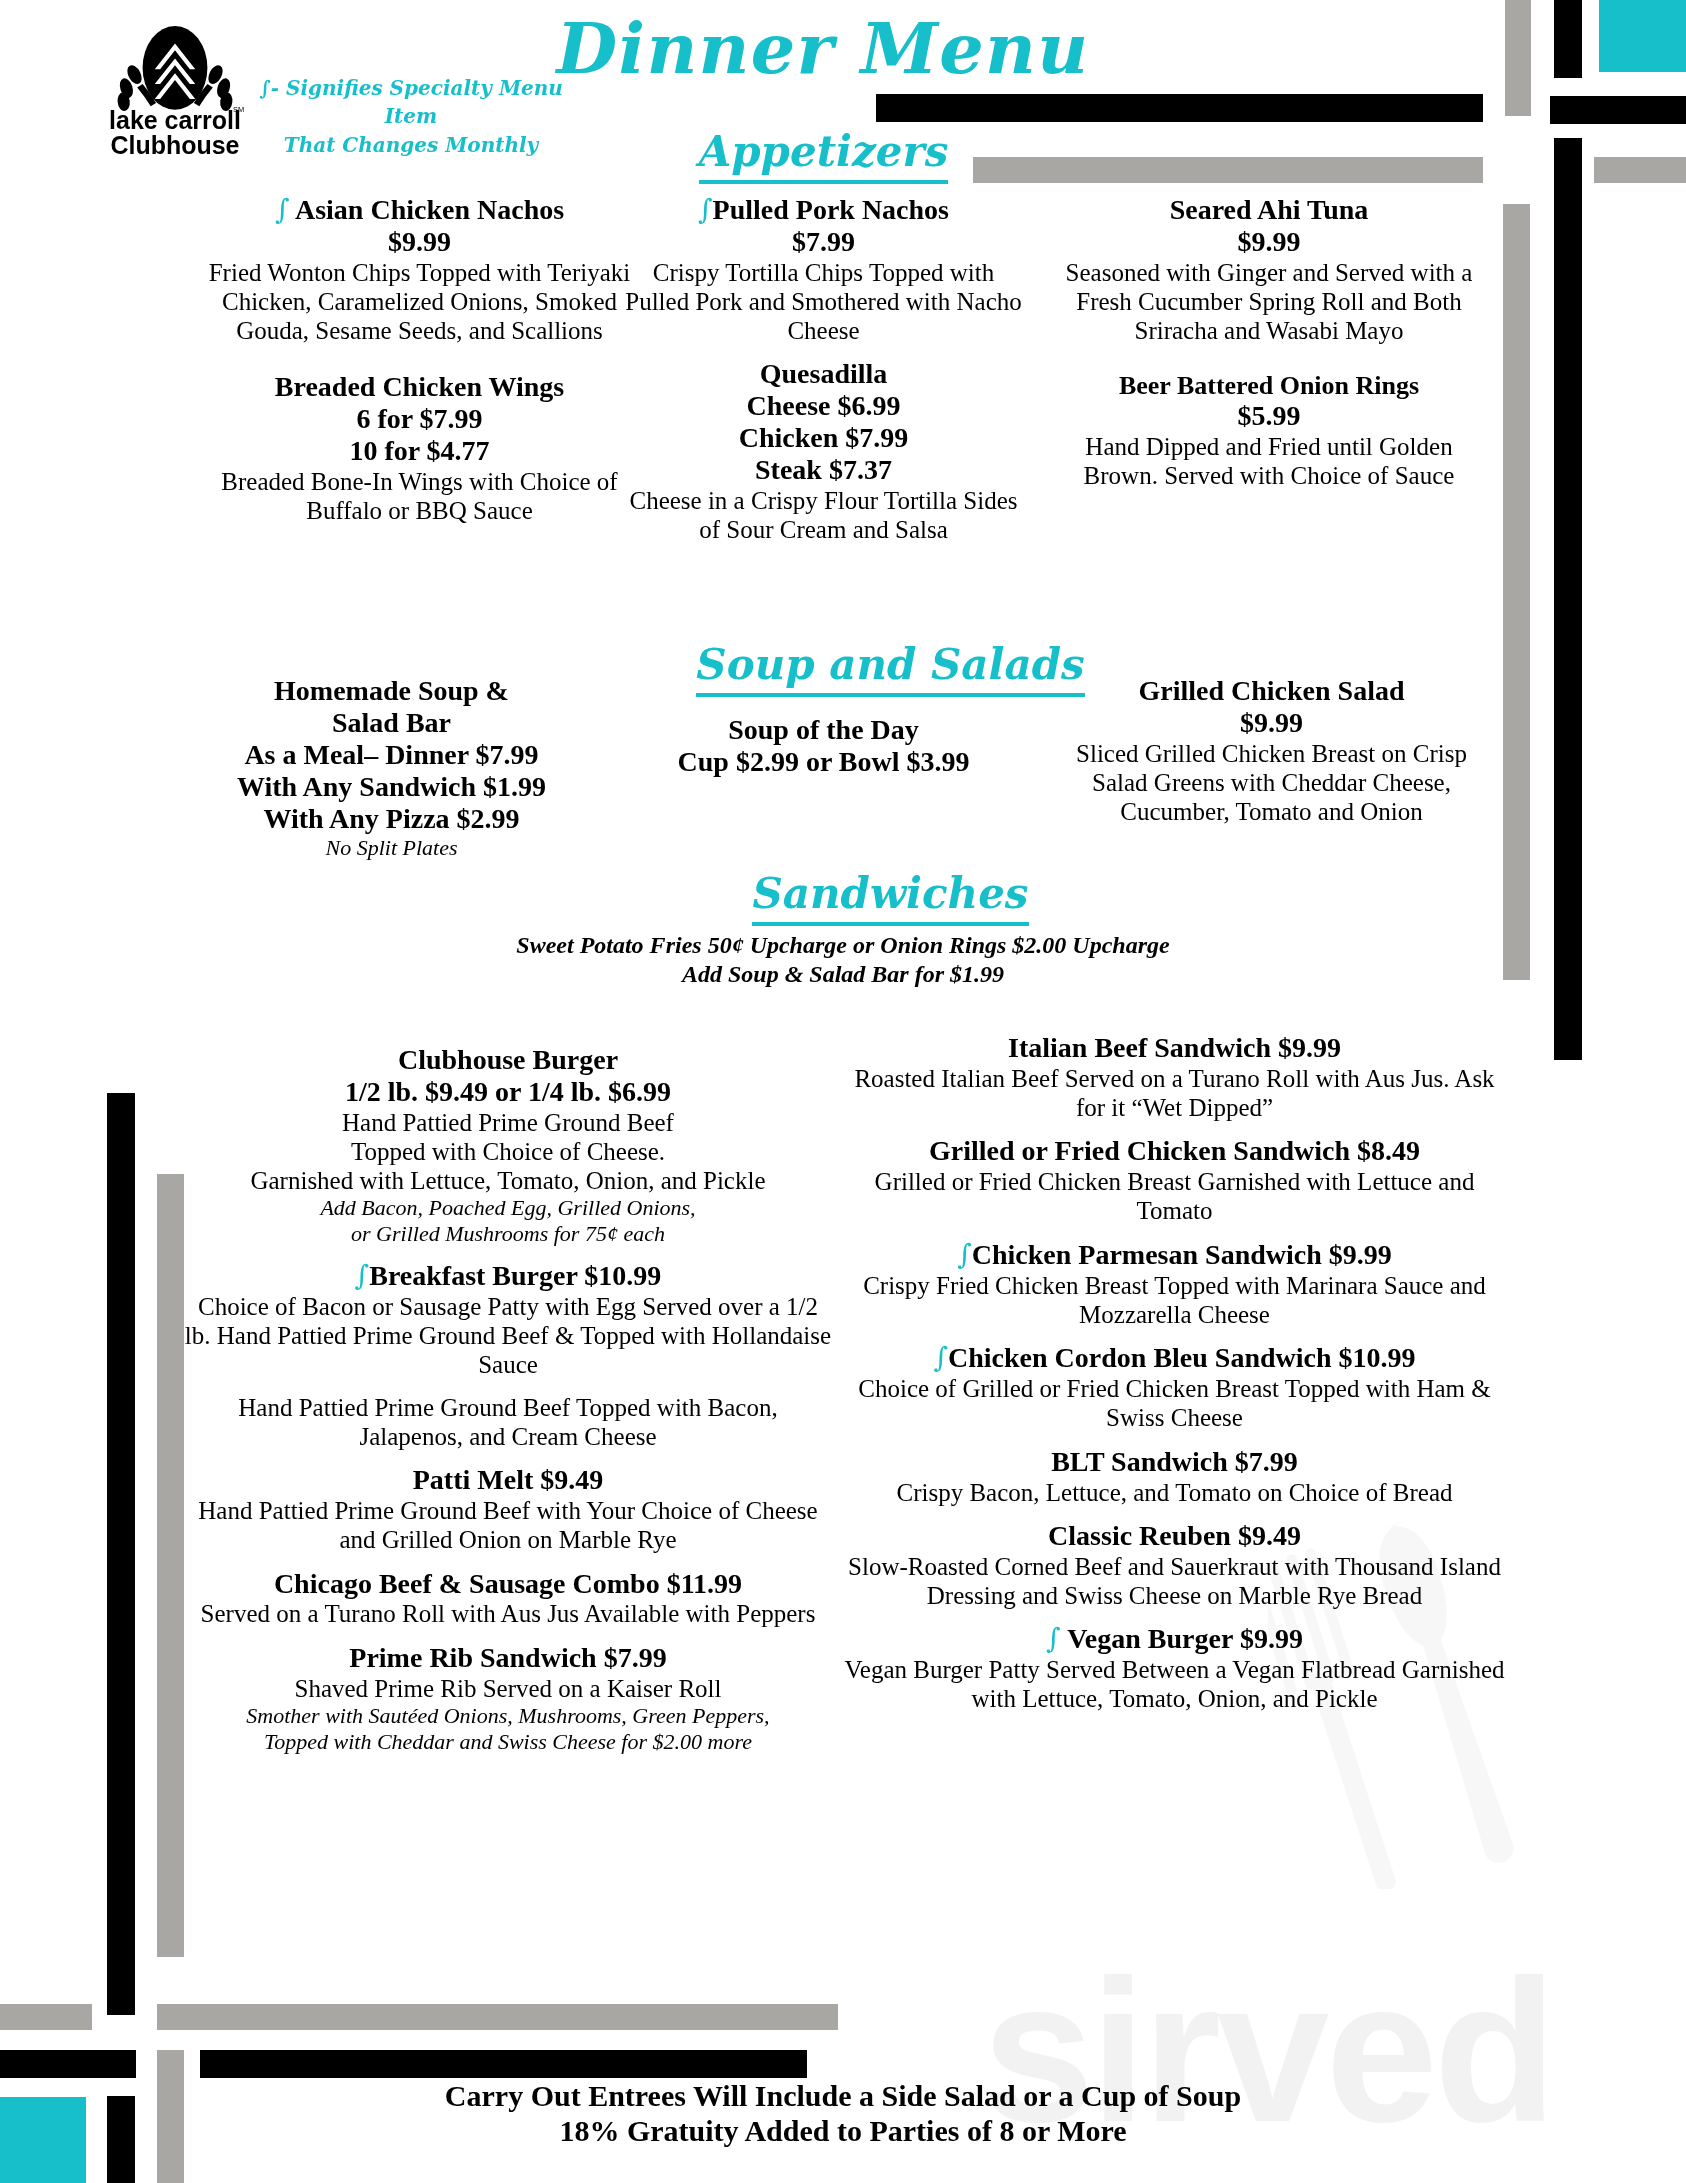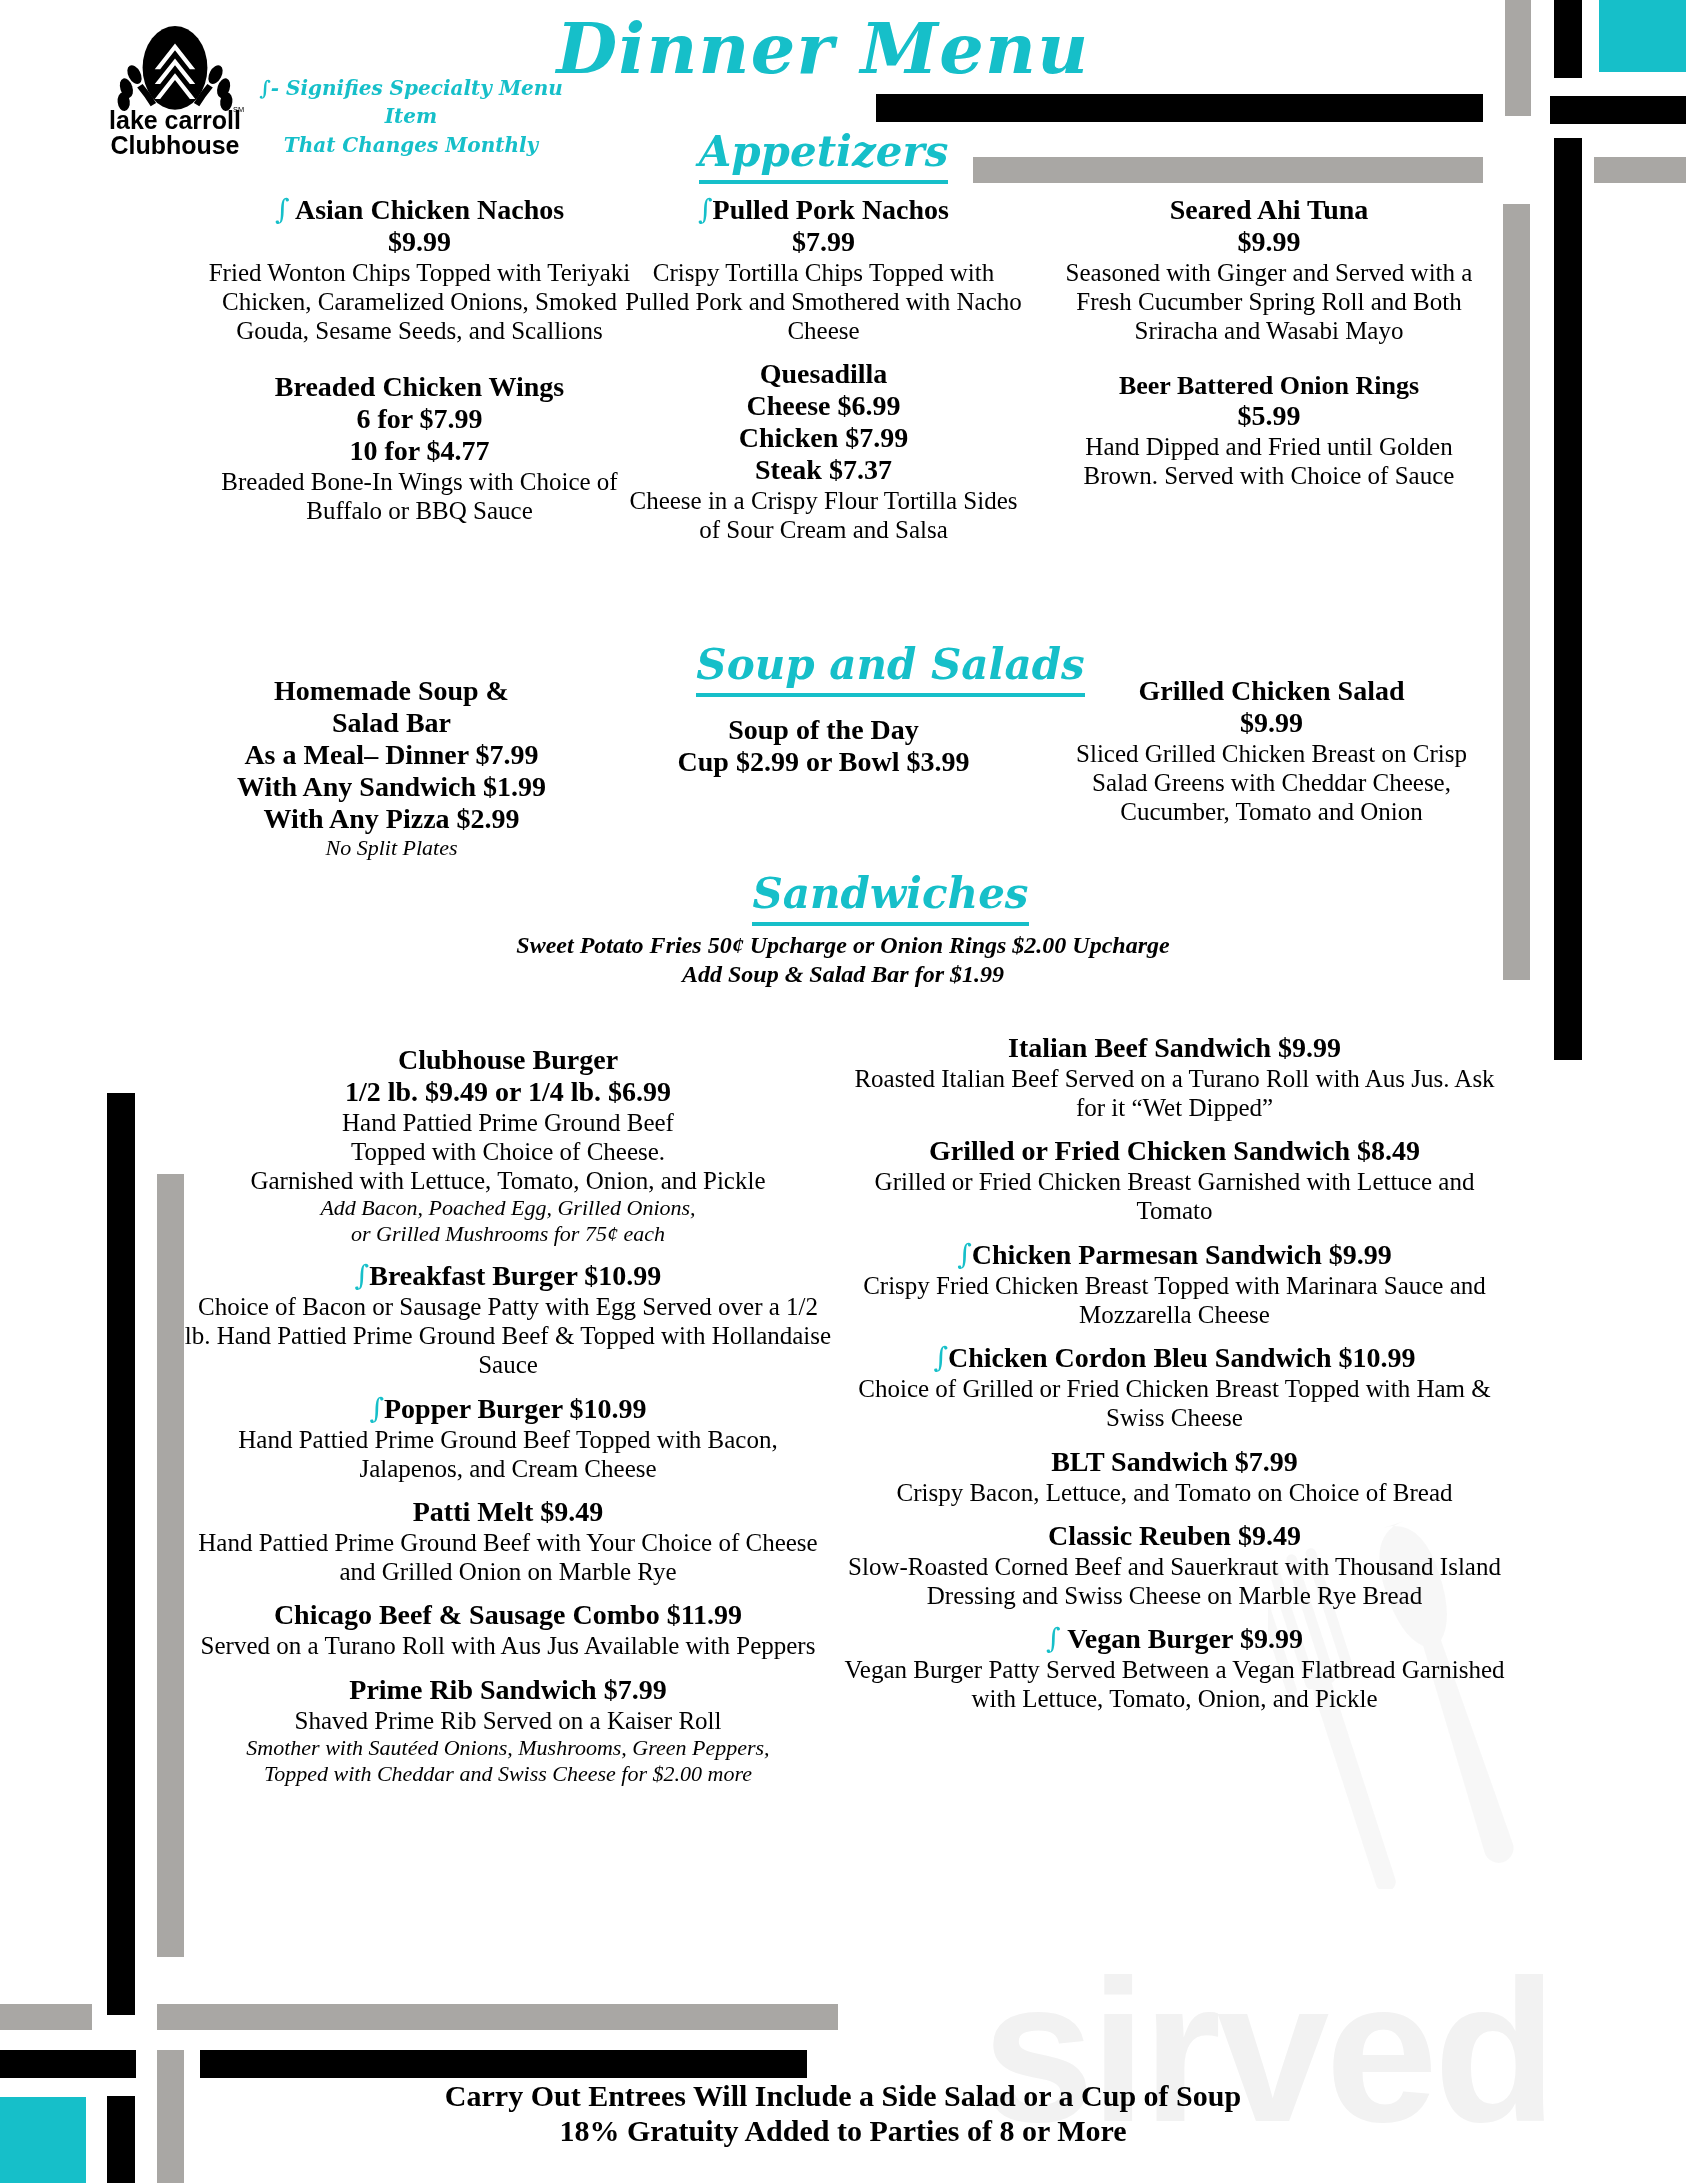--- a/index.html
+++ b/index.html
@@ -192,21 +192,20 @@
   <p class="iprice">1/2 lb. $9.49 or 1/4 lb. $6.99</p>
   <p class="idesc">Hand Pattied Prime Ground Beef</p>
   <p class="idesc">Topped with Choice of Cheese.</p>
   <p class="idesc">Garnished with Lettuce, Tomato, Onion, and Pickle</p>
   <p class="ital">Add Bacon, Poached Egg, Grilled Onions,</p>
   <p class="ital">or Grilled Mushrooms for 75¢ each</p>
   <div class="gap-s"></div>
   <p class="iname"><span class="sg">∫</span><span>Breakfast Burger $10.99</span></p>
   <p class="idesc">Choice of Bacon or Sausage Patty with Egg Served over a 1/2 lb. Hand Pattied Prime Ground Beef &amp; Topped with Hollandaise Sauce</p>
   <div class="gap-s"></div>
-  <p class="iname"><span class="sg">∫</span><span>Popper Burger $10.99</span></p>
   <p class="idesc">Hand Pattied Prime Ground Beef Topped with Bacon, Jalapenos, and Cream Cheese</p>
   <div class="gap-s"></div>
   <p class="iname">Patti Melt $9.49</p>
   <p class="idesc">Hand Pattied Prime Ground Beef with Your Choice of Cheese and Grilled Onion on Marble Rye</p>
   <div class="gap-s"></div>
   <p class="iname">Chicago Beef &amp; Sausage Combo $11.99</p>
   <p class="idesc">Served on a Turano Roll with Aus Jus Available with Peppers</p>
   <div class="gap-s"></div>
   <p class="iname">Prime Rib Sandwich $7.99</p>
   <p class="idesc">Shaved Prime Rib Served on a Kaiser Roll</p>

